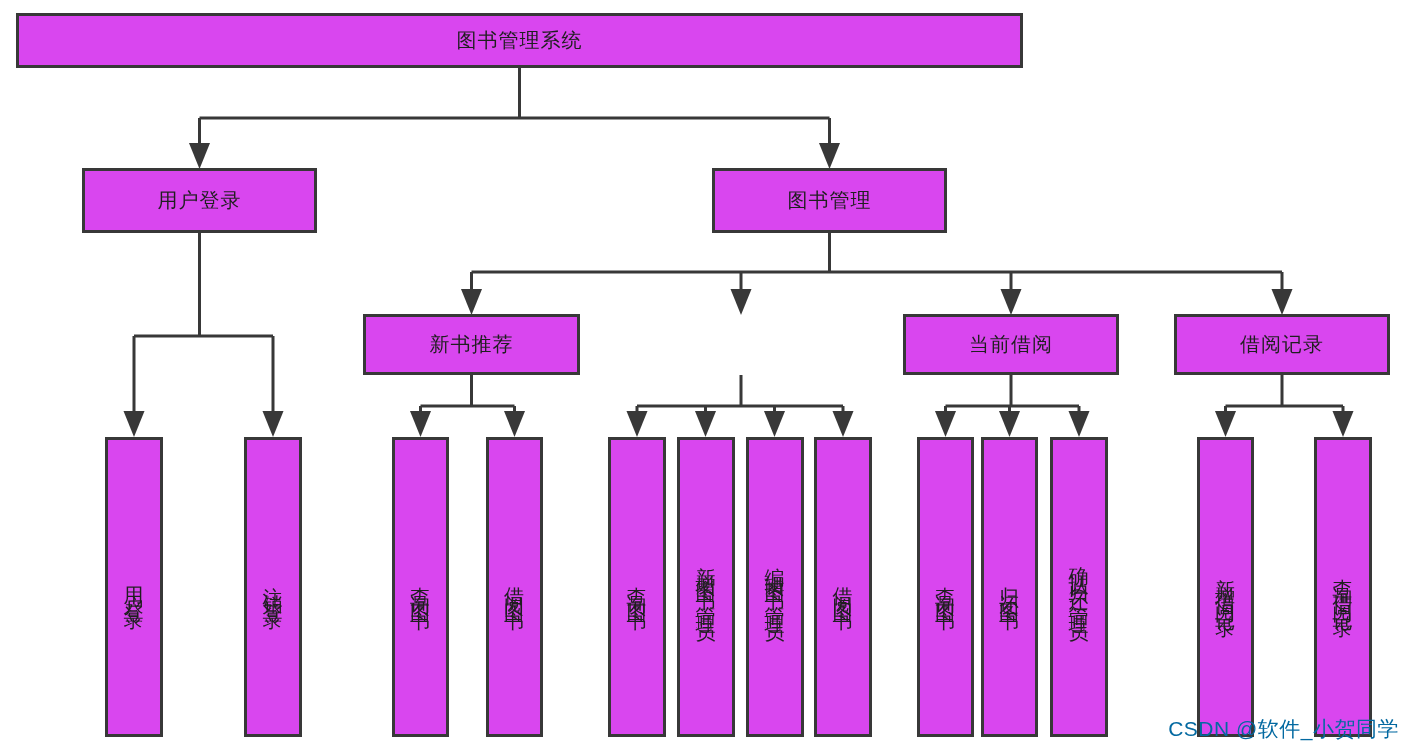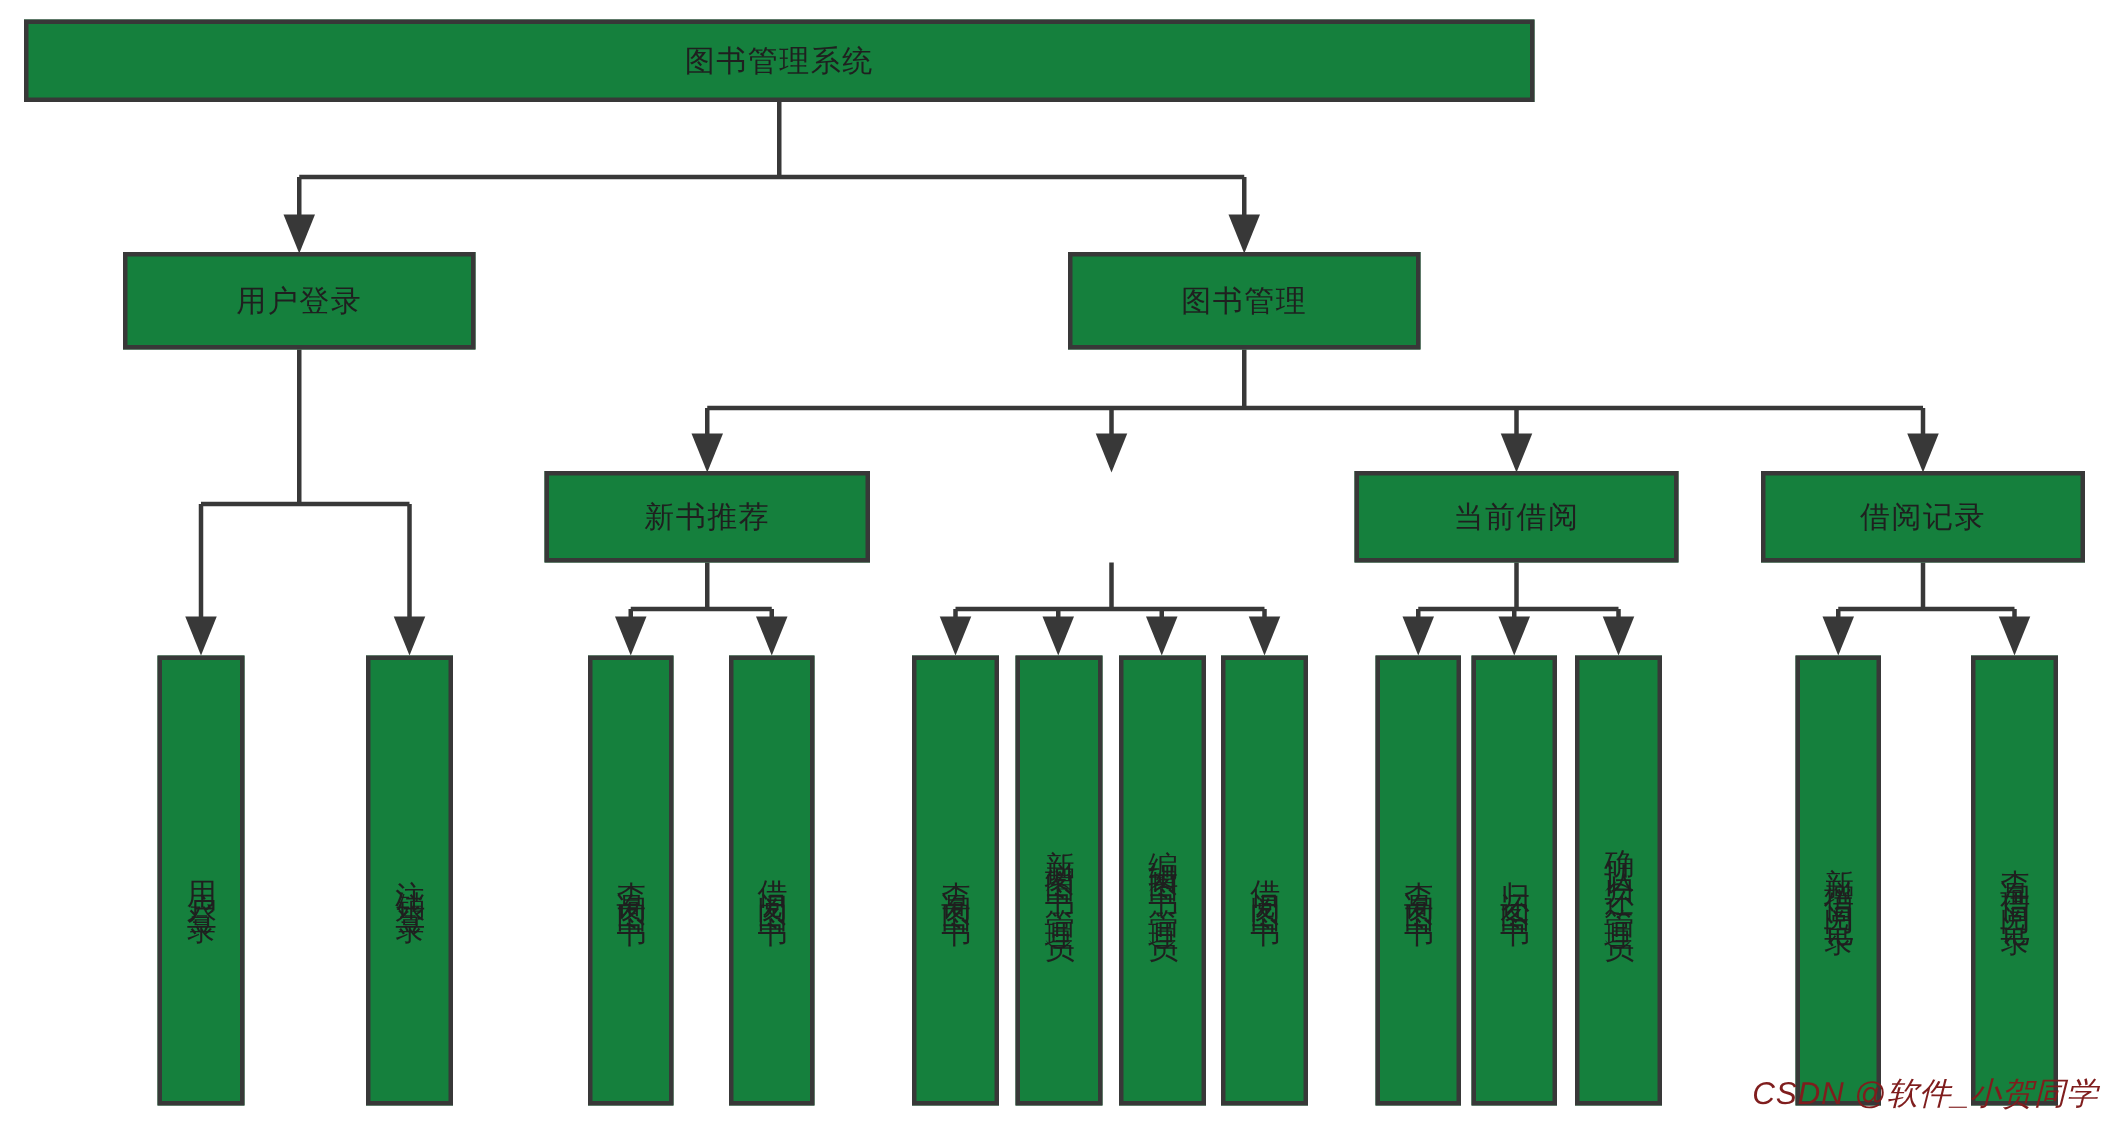--- a/index.html
+++ b/index.html
@@ -13,21 +13,21 @@
   }
   #connectors {
     position: absolute;
     left: 0; top: 0;
     width: 1405px; height: 747px;
   }
   .box {
     position: absolute;
     box-sizing: border-box;
     border: 3px solid #383838;
-    background: #15803d;
+    background: #d946ef;
     color: #1f1f1f;
     display: flex;
     align-items: center;
     justify-content: center;
   }
   .box.h {
     font-size: 20px;
     letter-spacing: 1px;
     white-space: nowrap;
   }
@@ -36,24 +36,23 @@
     text-orientation: mixed;
     font-size: 20px;
     letter-spacing: 8px;
     line-height: 1;
   }
   #watermark {
     position: absolute;
     right: 6px;
     bottom: 4px;
     font-size: 21px;
-    color: #7f1d1d;
+    color: #0369a1;
     letter-spacing: 0.5px;
     white-space: nowrap;
-    font-style: italic;
   }
 </style>
 </head>
 <body>
 
 <div id="stage">
 
   <svg id="connectors" viewBox="0 0 1405 747" xmlns="http://www.w3.org/2000/svg">
     <path fill="none" stroke="#383838" stroke-width="3" d="
       M519.5,68 V118 M199.5,118 H829.5 M199.5,118 V144 M829.5,118 V144

